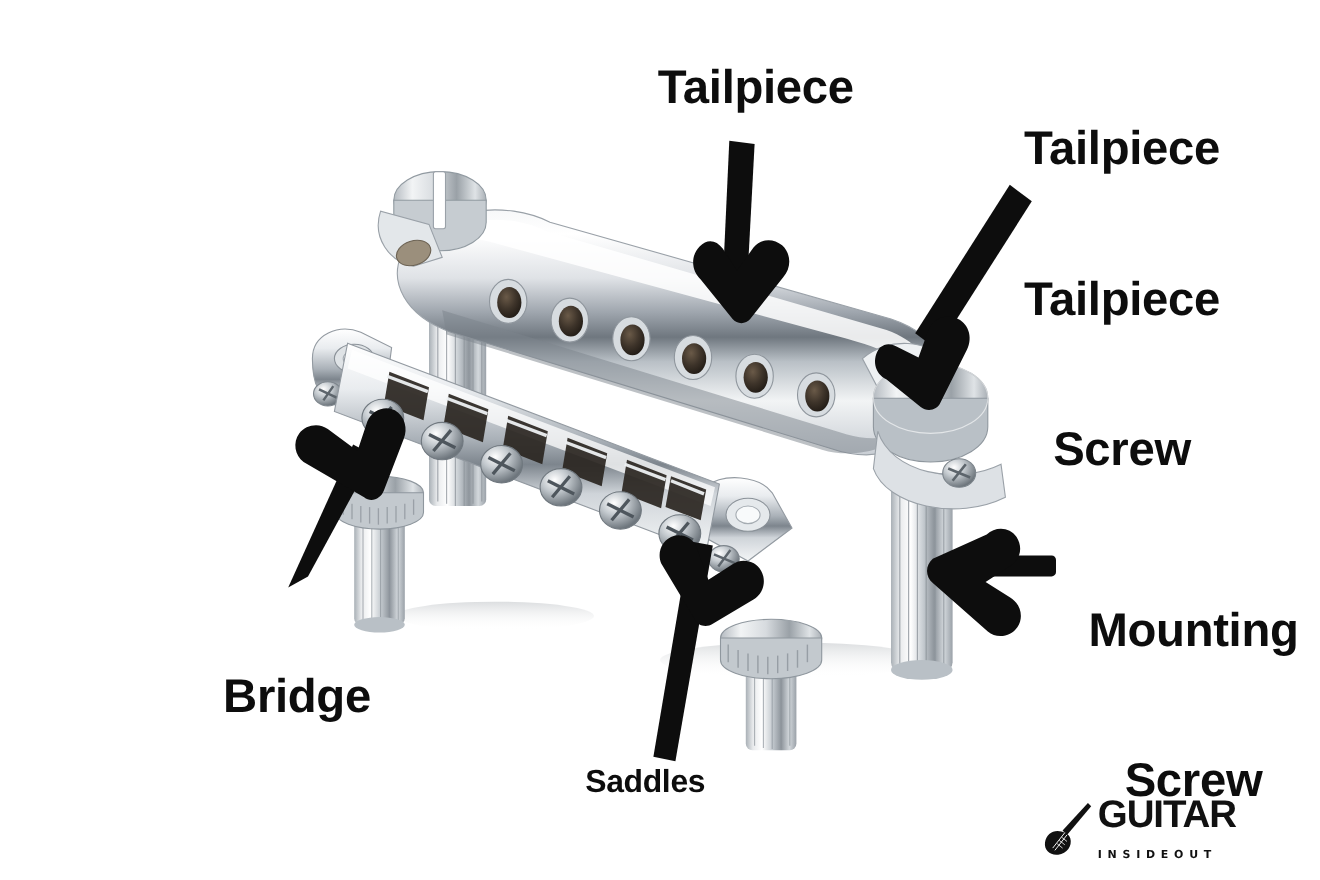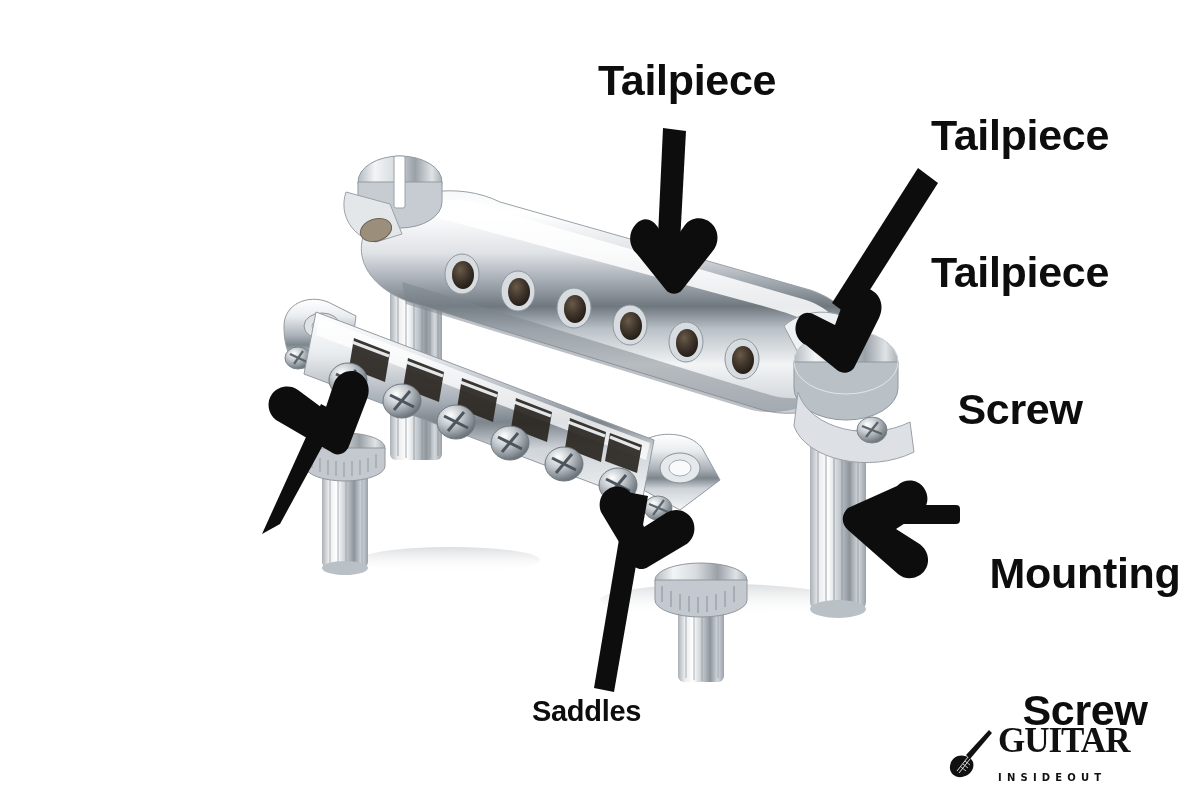--- a/index.html
+++ b/index.html
@@ -35,21 +35,21 @@
   
   #logo{
     position:absolute;left:948px;top:722px;
     width:240px;height:64px;
     display:flex;align-items:center;
   }
   #logo-mark{width:46px;height:52px;flex:0 0 auto;}
   #logo-text{margin-left:4px;}
   #logo-main{
     font-weight:bold;font-size:35px;letter-spacing:-1px;color:#111;
-    line-height:0.94;font-family:Liberation Serif, serif;
+    line-height:0.94;font-family:Liberation Sans, sans-serif;
   }
   #logo-sub{
     font-weight:bold;font-size:10px;letter-spacing:5.2px;color:#111;
     line-height:1;margin-top:15px;font-family:"DejaVu Sans",sans-serif;
   }
 </style>
 </head>
 <body>
 
 <div id="stage">
@@ -357,20 +357,21 @@
   </div>
 
   <div class="label" id="lbl-mounting">
     <div>Mounting</div>
     <div>Screw</div>
   </div>
 
   <div class="label" id="lbl-saddles">Saddles</div>
 
   <div class="label" id="lbl-bridge">
+    <div>Bridge</div>
     
     
   </div>
 
   <div id="logo">
     <svg id="logo-mark" viewBox="0 0 46 52">
       <g fill="#111">
         <path d="M41 2 L44 5 L22 31 L18 27 Z"></path>
         <path d="M17 28 C10 26 3 30 2 38 C1 45 7 50 14 49 C22 48 27 41 25 34 C24 31 21 29 17 28 Z"></path>
       </g>

